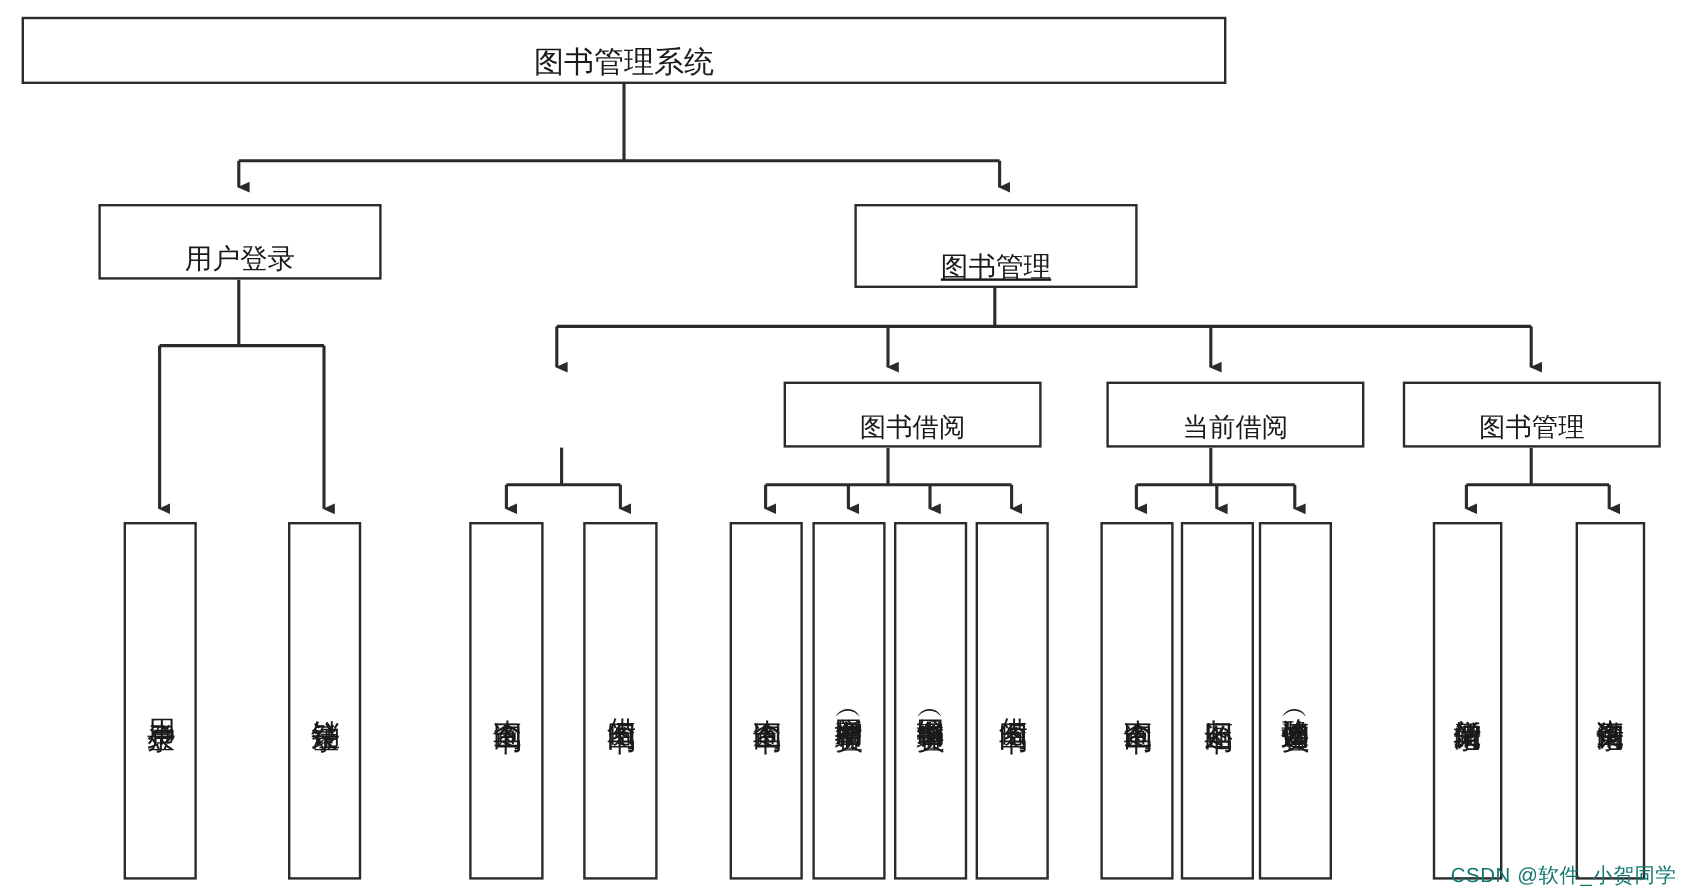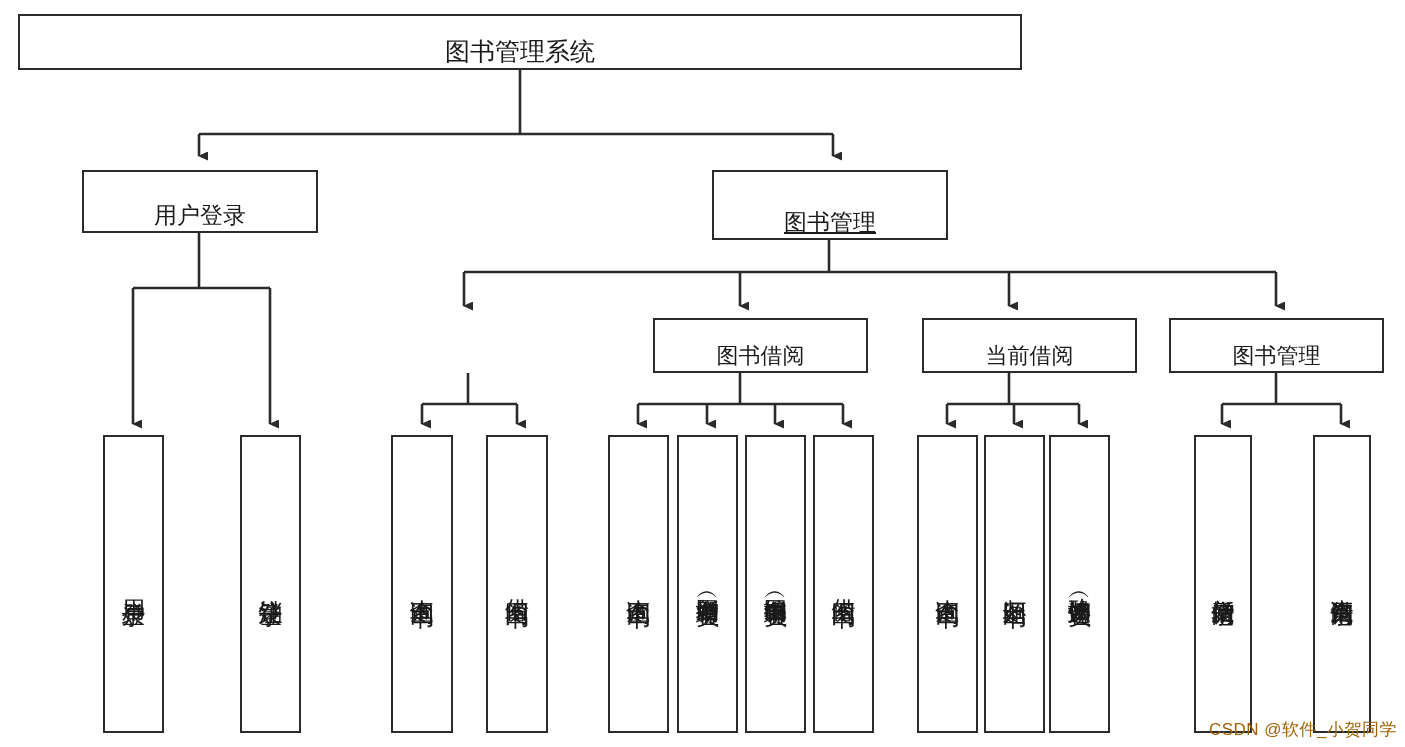--- a/index.html
+++ b/index.html
@@ -56,21 +56,21 @@
   }
   .node.leaf.tall .vtext{
     font-size:23px;
     letter-spacing:1px;
   }
   .watermark{
     position:absolute;
     right:8px;
     bottom:6px;
     font-size:17px;
-    color:#a16207;
+    color:#0f766e;
     letter-spacing:0.5px;
     white-space:nowrap;
     user-select:none;
   }
 </style>
 </head>
 <body>
 
 <div id="canvas">
 

